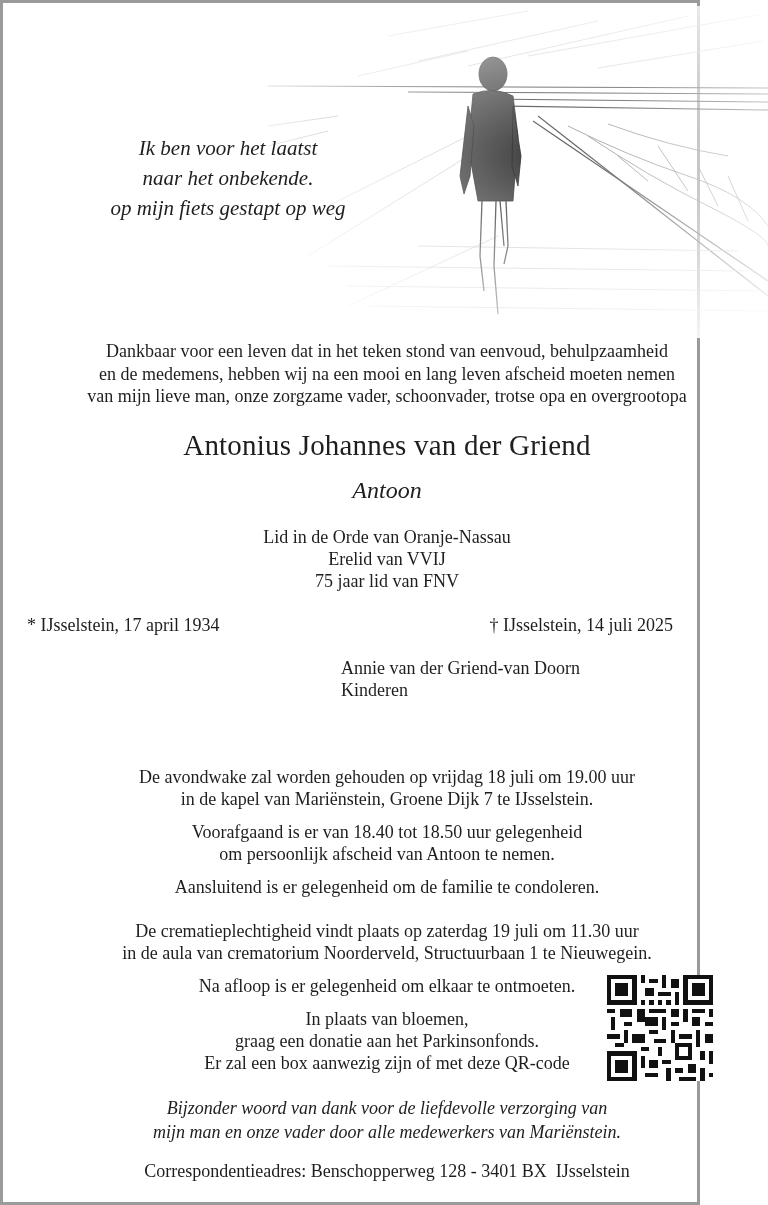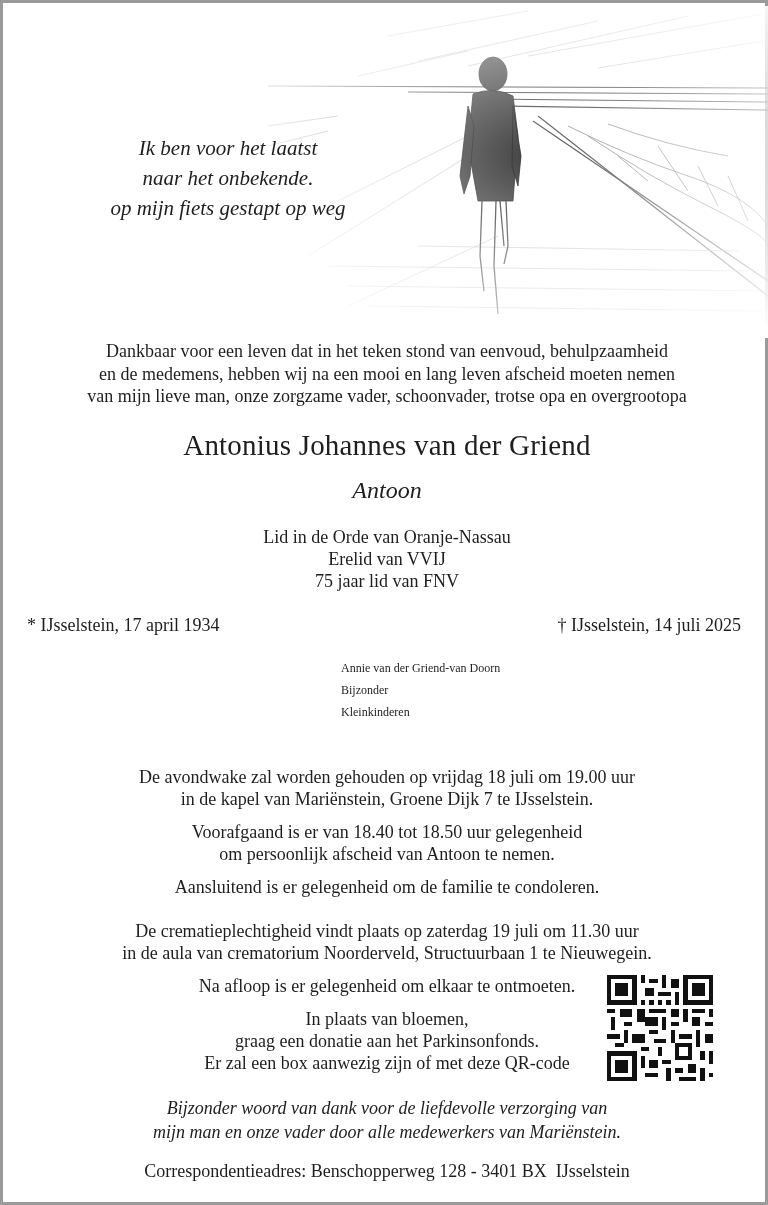--- a/index.html
+++ b/index.html
@@ -1,18 +1,18 @@
 <!DOCTYPE html>
 <html><head>
 <meta charset="utf-8">
 <style>
   html, body { margin: 0; padding: 0; background: #ffffff; }
   body { width: 768px; height: 1205px; position: relative; overflow: hidden; }
   .card {
-    position: absolute; left: 0; top: 0; width: 768px; height: 1205px;
+    position: absolute; left: 0; top: 0; width: 700px; height: 1205px;
     box-sizing: border-box;
     border-top: 3px solid #9a9a9a; border-left: 3px solid #9a9a9a;
     border-right: 3px solid #9a9a9a; border-bottom: 3px solid #9a9a9a;
     background: #ffffff;
     font-family: "Liberation Serif", "DejaVu Serif", serif;
     color: #1e1e1e;
   }
   .illustration {
     position: absolute; left: 265px; top: 3px; width: 500px; height: 332px;
   }
@@ -20,21 +20,21 @@
     position: absolute; left: 60px; top: 130px; width: 330px;
     text-align: center; font-style: italic; font-size: 21px; line-height: 30px;
   }
   .center { position: absolute; left: 0; width: 768px; text-align: center; }
   .intro { top: 337px; font-size: 18px; line-height: 22.5px; }
   .name { top: 422px; font-size: 29px; line-height: 40px; letter-spacing: 0.2px; }
   .nickname { top: 470px; font-size: 24px; font-style: italic; line-height: 34px; }
   .honors { top: 523px; font-size: 18px; line-height: 22px; }
   .born { position: absolute; left: 24px; top: 610px; font-size: 18px; line-height: 24px; text-align: right; }
   .died { position: absolute; right: 24px; top: 610px; font-size: 18px; line-height: 24px; text-align: right; }
-  .family { position: absolute; left: 338px; top: 654px; font-size: 12px; line-height: 22px; }
+  .family { position: absolute; left: 338px; top: 654px; font-size: 18px; line-height: 22px; }
   .para { font-size: 18px; line-height: 22px; }
   .p1 { top: 763px; }
   .p2 { top: 818px; }
   .p3 { top: 873px; }
   .p4 { top: 917px; }
   .p5 { top: 972px; left: 0; width: 768px; }
   .p6 { top: 1005px; }
   .p6, .p5 { width: 768px; }
   .thanks { top: 1093px; font-size: 18px; line-height: 24px; font-style: italic; }
   .address { top: 1156px; font-size: 18px; line-height: 24px; }
@@ -121,22 +121,21 @@
     <div>Lid in de Orde van Oranje-Nassau</div>
     <div>Erelid van VVIJ</div>
     <div>75 jaar lid van FNV</div>
   </div>
 
   <div class="born">* IJsselstein, 17 april 1934</div>
   <div class="died">† IJsselstein, 14 juli 2025</div>
 
   <div class="family">
     <div>Annie van der Griend-van Doorn</div>
-    <div>Bijzonder</div>
-    <div>Kleinkinderen</div>
+    <div>Kinderen</div>
   </div>
 
   <div class="center para p1">
     <div>De avondwake zal worden gehouden op vrijdag 18 juli om 19.00 uur</div>
     <div>in de kapel van Mariënstein, Groene Dijk 7 te IJsselstein.</div>
   </div>
 
   <div class="center para p2">
     <div>Voorafgaand is er van 18.40 tot 18.50 uur gelegenheid</div>
     <div>om persoonlijk afscheid van Antoon te nemen.</div>

